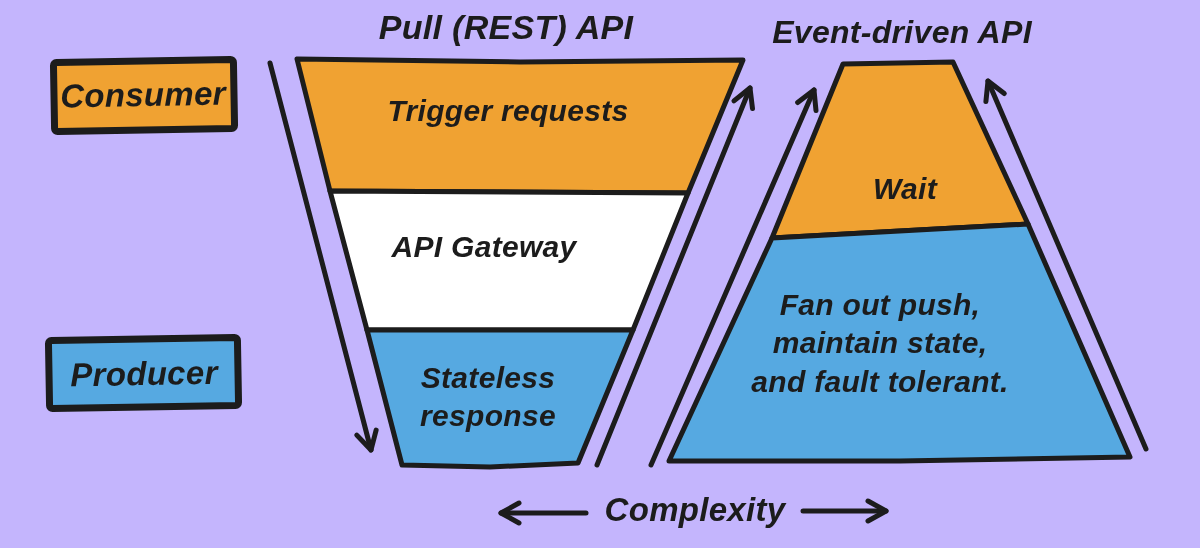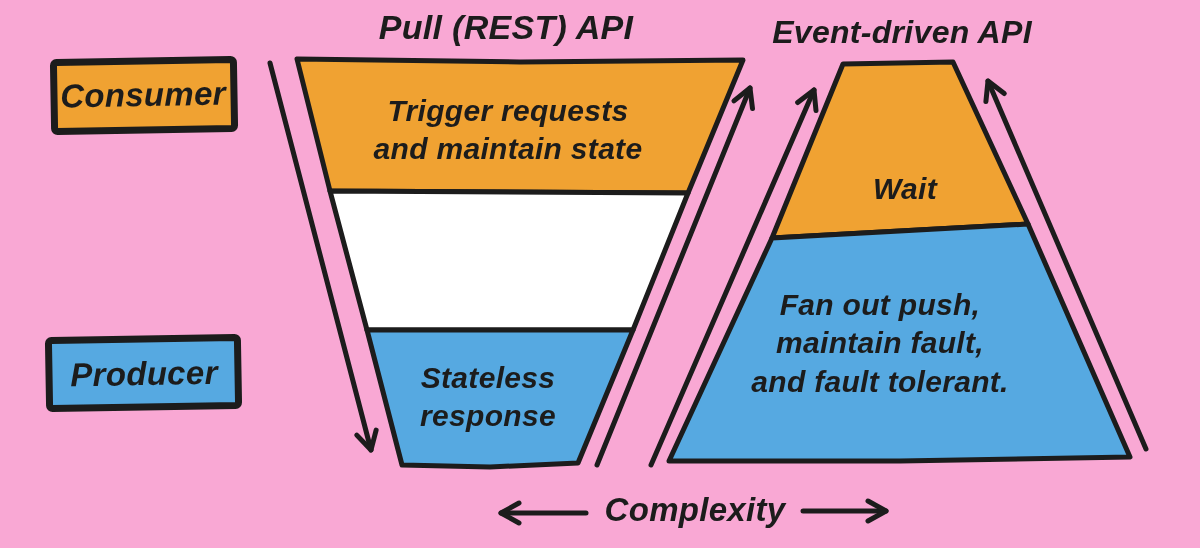--- a/index.html
+++ b/index.html
@@ -1,19 +1,19 @@
 <!DOCTYPE html>
 <html><head>
 <meta charset="utf-8">
 <style>
   html,body{margin:0;padding:0;background:#ffffff;}
   #stage{
     position:relative;
     width:1200px;height:548px;
-    background:#f9a8d4;
+    background:#c4b5fd;
     overflow:hidden;
     font-family:"Liberation Sans", sans-serif;
   }
   svg{position:absolute;left:0;top:0;}
   .hand{
     position:absolute;
     transform:translateX(-50%);
     color:#1C1C1C;
     font-weight:700;
     font-style:italic;
@@ -69,33 +69,33 @@
   </svg>
 
   <div class="hand title" style="left:506px;top:6px;">Pull (REST) API</div>
   <div class="hand title" style="left:902px;top:12px;font-size:32px;">Event-driven API</div>
 
   <div class="hand legend-label" style="left:143px;top:74px;transform:translateX(-50%) rotate(-1deg);">Consumer</div>
   <div class="hand legend-label" style="left:144px;top:353px;transform:translateX(-50%) rotate(-1deg);">Producer</div>
 
   <div class="hand section" style="left:508px;top:92px;">
     <div>Trigger requests</div>
-    <div>and maintain state</div>
   </div>
   <div class="hand section" style="left:484px;top:228px;">
+    <div>API Gateway</div>
   </div>
   <div class="hand section" style="left:488px;top:359px;">
     <div>Stateless</div>
     <div>response</div>
   </div>
 
   <div class="hand section" style="left:905px;top:122px;margin-top:48px;">
     <div>Wait</div>
   </div>
   <div class="hand section" style="left:880px;top:286px;">
     <div>Fan out push,</div>
-    <div>maintain fault,</div>
+    <div>maintain state,</div>
     <div>and fault tolerant.</div>
   </div>
 
   <div class="hand axis-label" style="left:695px;top:489px;font-style:italic;">Complexity</div>
 
 </div>
 
 </body></html>

